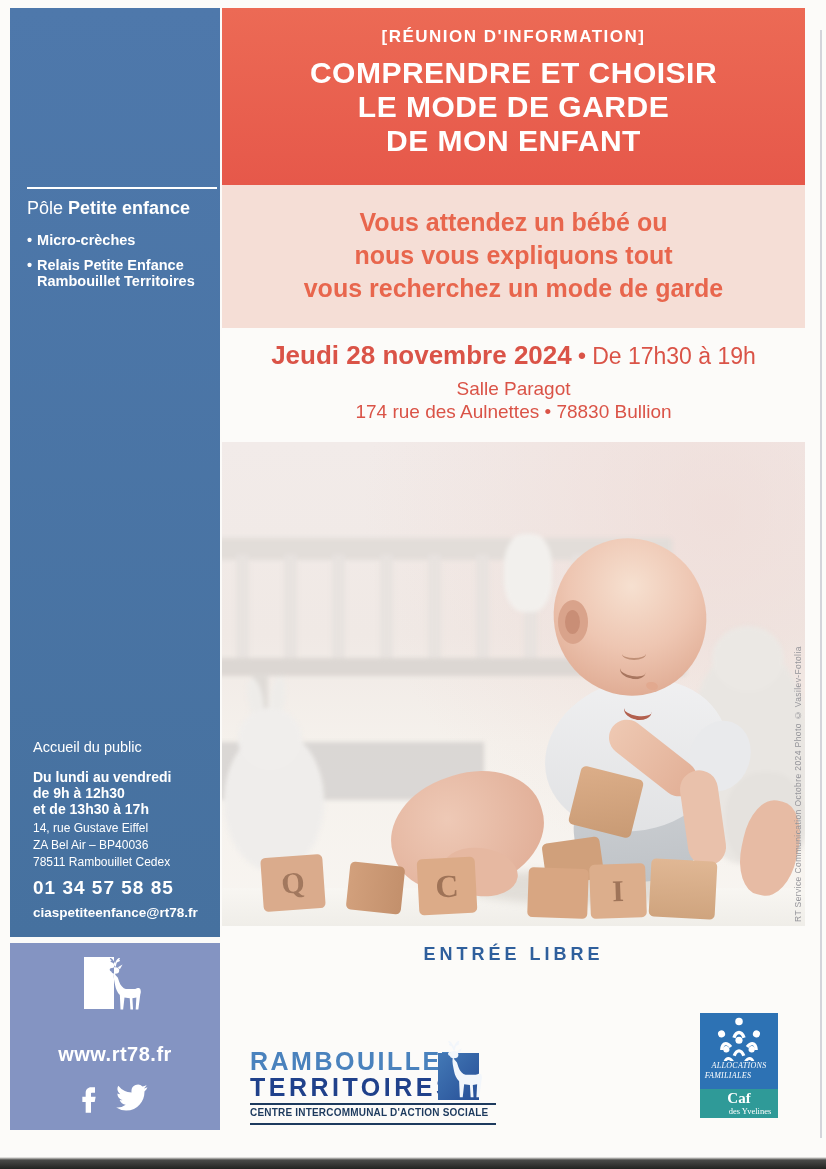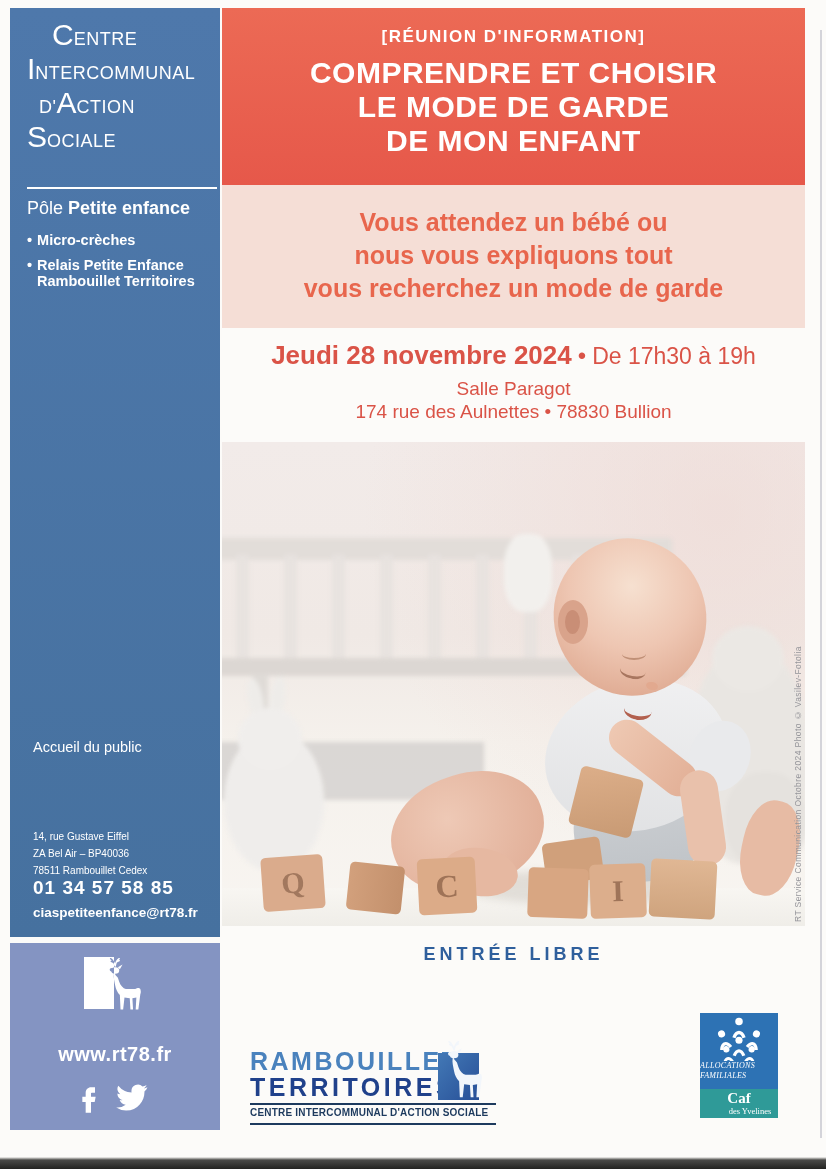--- a/index.html
+++ b/index.html
@@ -21,21 +21,21 @@
   .org .rest,.org .prefix{font-size:18px;letter-spacing:.5px;}
   .sb-divider{left:17px;top:179px;width:190px;height:2px;background:#fff;}
   .pole{left:17px;top:190px;font-size:18px;white-space:nowrap;}
   .pole .pfx{margin-right:5px;}
   .pole .pname{font-weight:bold;}
   .bullet{position:absolute;left:17px;width:188px;display:flex;font-weight:bold;font-size:14.5px;line-height:16px;}
   .bullet .dot{margin-right:5px;}
   .bullet1{top:224px;} .bullet2{top:249px;}
   .acc-title{left:23px;top:731px;font-size:14.5px;}
   .acc-hours{left:23px;top:761px;font-size:14px;font-weight:bold;line-height:16px;}
-  .acc-addr{left:23px;top:812px;font-size:10px;line-height:17px;margin-top:8px;}
+  .acc-addr{left:23px;top:812px;font-size:12px;line-height:17px;}
   .acc-phone{left:23px;top:869px;font-size:19px;font-weight:bold;letter-spacing:1px;}
   .acc-email{left:23px;top:897px;font-size:13.5px;font-weight:bold;}
 
   
   .sidebar-light{left:10px;top:943px;width:210px;height:187px;background:#8494c2;color:#fff;}
   .sb-emblem{left:66px;top:12px;}
   .sb-site{left:0;top:100px;width:210px;text-align:center;font-size:20px;font-weight:bold;letter-spacing:.5px;}
   .sb-social{left:0;top:140px;width:210px;display:flex;justify-content:center;align-items:center;gap:18px;}
 
   
@@ -123,21 +123,21 @@
   .rt-logo{left:250px;top:1043px;width:260px;height:85px;}
   .rt-w1{position:absolute;left:0;top:4px;font-size:25px;font-weight:bold;letter-spacing:2.5px;color:#4a82bd;white-space:nowrap;}
   .rt-w2{position:absolute;left:0;top:30px;font-size:25px;font-weight:bold;letter-spacing:3.5px;color:#20418b;white-space:nowrap;}
   .rt-emblem{position:absolute;left:178px;top:-4px;}
   .rt-rule1{position:absolute;left:0;top:60px;width:246px;height:1.5px;background:#1d3a5e;}
   .rt-cap{position:absolute;left:0;top:64px;width:246px;font-size:10px;font-weight:bold;letter-spacing:.2px;color:#1d3a5e;white-space:nowrap;}
   .rt-rule2{position:absolute;left:0;top:80px;width:246px;height:1.5px;background:#1d3a5e;}
 
   
   .caf{left:700px;top:1013px;width:78px;height:105px;}
-  .caf-blue{position:absolute;left:0;top:0;width:78px;height:76px;background:#2d72b4;text-align:left;}
+  .caf-blue{position:absolute;left:0;top:0;width:78px;height:76px;background:#2d72b4;text-align:center;}
   .caf-figs{position:absolute;left:11px;top:2px;}
   .caf-l1{position:absolute;left:0;top:48px;width:78px;font-family:"Liberation Serif",serif;font-style:italic;
     font-size:8px;color:#fff;letter-spacing:.3px;}
   .caf-l2{position:absolute;left:0;top:58px;width:56px;font-family:"Liberation Serif",serif;font-style:italic;
     font-size:8px;color:#fff;letter-spacing:.3px;}
   .caf-teal{position:absolute;left:0;top:76px;width:78px;height:29px;background:#2f9a98;text-align:center;color:#fff;}
   .caf-name{position:absolute;left:0;top:1px;width:78px;font-family:"Liberation Serif",serif;font-weight:bold;font-size:15px;}
   .caf-sub{position:absolute;left:0;top:17px;width:100px;font-family:"Liberation Serif",serif;font-size:8.5px;}
 
   
@@ -160,39 +160,38 @@
     <g id="caf-person">
       <circle fill="currentColor" cx="0" cy="-7" r="3.1"></circle>
       <path fill="currentColor" d="M-5.5 6 C-3 -1 3 -1 5.5 6 L2.8 6.8 C1.6 2.4 -1.6 2.4 -2.8 6.8 Z"></path>
     </g>
   </defs>
 </svg>
 
 <div class="abs poster" style="left:0;top:0;width:826px;height:1169px;">
 
   <div class="abs sidebar">
-    <div class="org">
-      <div class="org-line1"><span class="big">C</span><span class="rest">ENTRE</span></div>
-      <div class="org-line2"><span class="big">I</span><span class="rest">NTERCOMMUNAL</span></div>
-      <div class="org-line3"><span class="prefix">D'</span><span class="big">A</span><span class="rest">CTION</span></div>
-      <div class="org-line4"><span class="big">S</span><span class="rest">OCIALE</span></div>
-    </div>
     <div class="abs sb-divider"></div>
     <div class="abs pole">
       <span class="pfx">Pôle</span><span class="pname">Petite enfance</span>
     </div>
     <div class="bullet bullet1">
       <span class="dot">•</span>
       <span>Micro-crèches</span>
     </div>
     <div class="bullet bullet2">
       <span class="dot">•</span>
       <span>Relais Petite Enfance Rambouillet Territoires</span>
     </div>
     <div class="abs acc-title">Accueil du public</div>
+    <div class="abs acc-hours">
+      <div>Du lundi au vendredi</div>
+      <div>de 9h à 12h30</div>
+      <div>et de 13h30 à 17h</div>
+    </div>
     <div class="abs acc-addr">
       <div>14, rue Gustave Eiffel</div>
       <div>ZA Bel Air – BP40036</div>
       <div>78511 Rambouillet Cedex</div>
     </div>
     <div class="abs acc-phone">01 34 57 58 85</div>
     <div class="abs acc-email">ciaspetiteenfance@rt78.fr</div>
   </div>
 
   <div class="abs sidebar-light">

